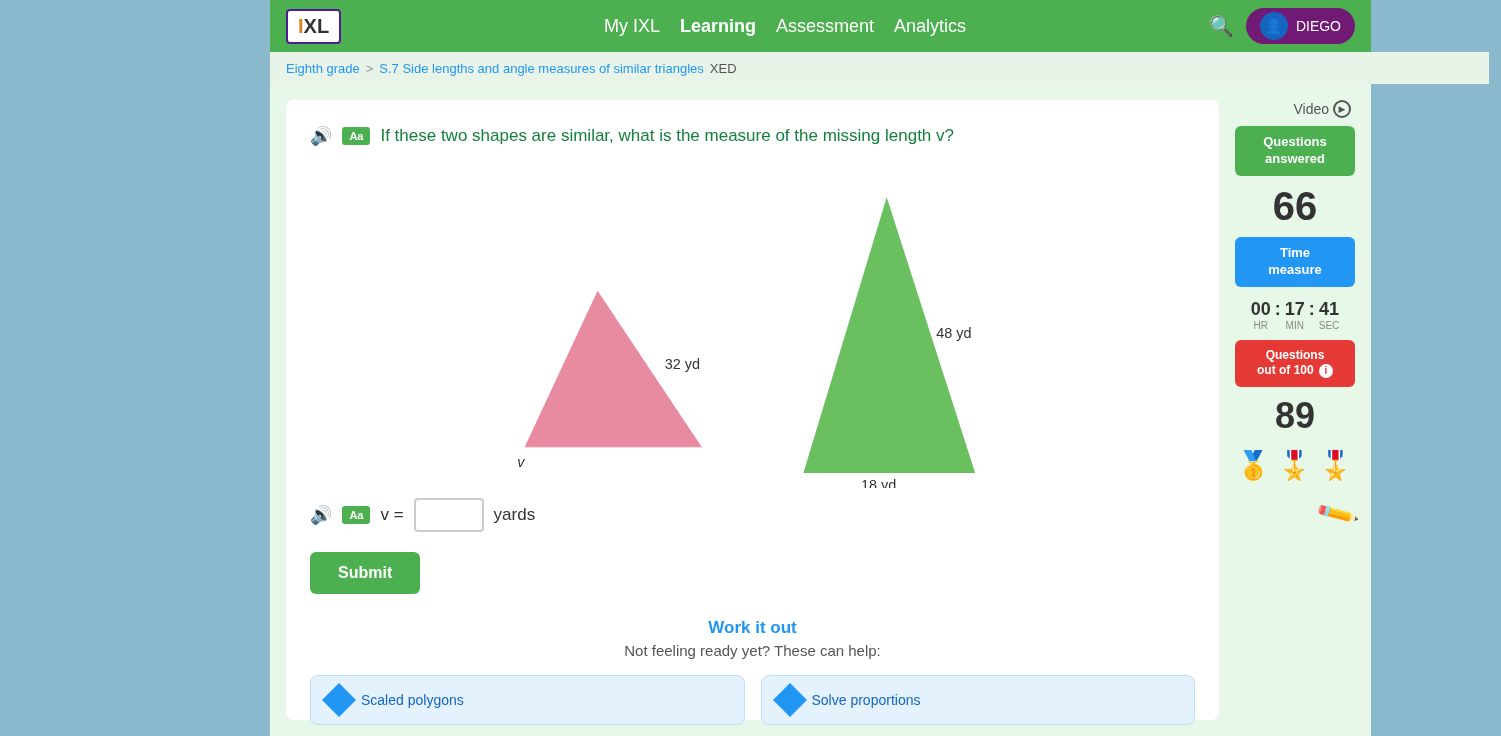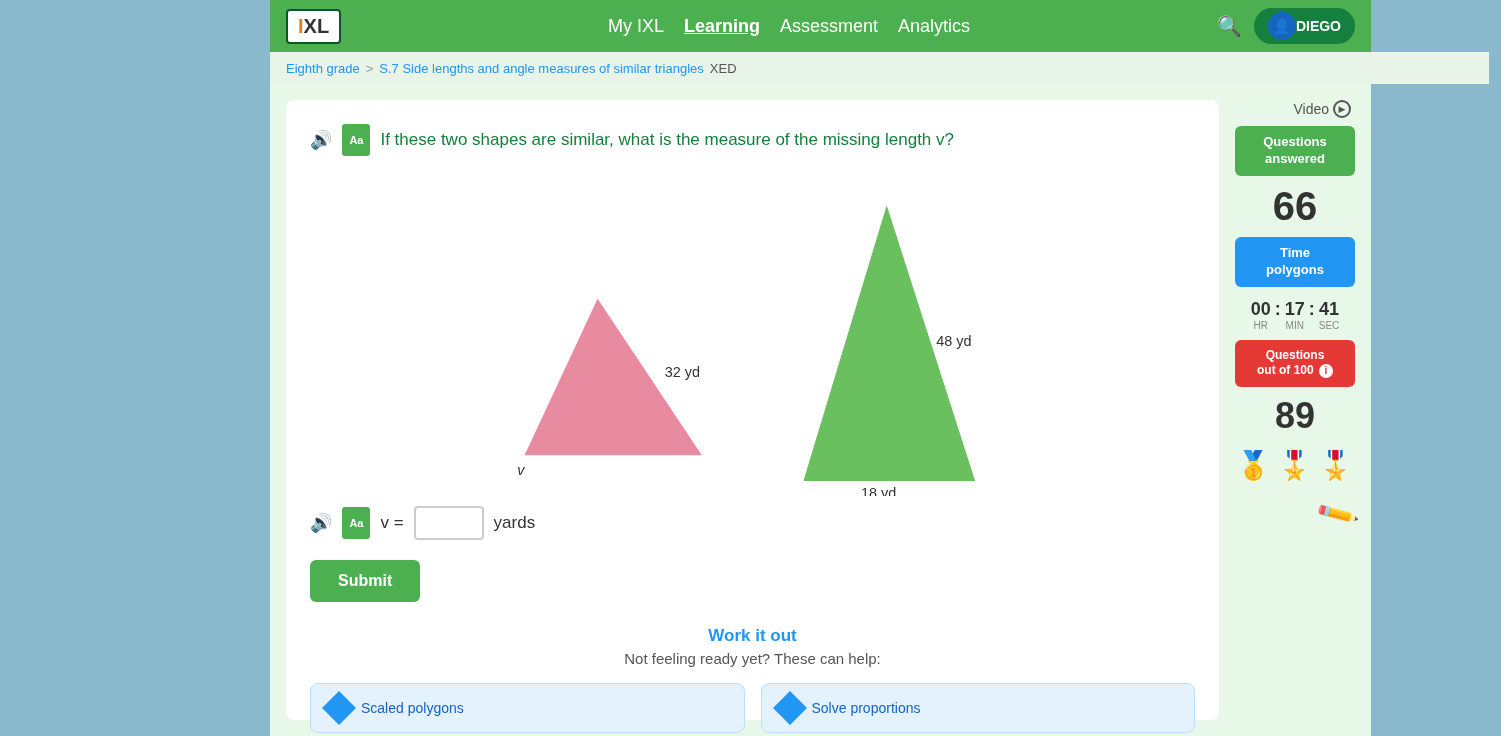--- a/index.html
+++ b/index.html
@@ -37,62 +37,62 @@
       padding: 0 16px;
       gap: 24px;
     }
     .logo-box {
       background: white;
       border-radius: 4px;
       padding: 4px 10px;
       font-weight: bold;
       font-size: 20px;
       color: #333;
-      border: 2px solid #14532d;
+      border: 2px solid #4c1d95;
     }
     .logo-box span { color: #e67e22; }
     .nav-links {
       display: flex;
       gap: 20px;
       margin-left: 20px;
       flex: 1;
       justify-content: center;
     }
     .nav-link {
       color: white;
       font-size: 18px;
       font-weight: 500;
       text-decoration: none;
       cursor: pointer;
     }
     .nav-link.active {
       font-weight: bold;
-      text-decoration: underline;
     }
     .header-right {
       display: flex;
       align-items: center;
       gap: 12px;
     }
     .search-icon-btn {
       color: white;
       font-size: 20px;
       cursor: pointer;
       background: none;
       border: none;
     }
     .user-badge {
-      background: #15803d;
+      background: #701a75;
       border-radius: 20px;
       padding: 4px 14px;
       display: flex;
       align-items: center;
+      gap: 8px;
       color: white;
       font-size: 14px;
-      font-weight: bold;
+      font-weight: normal;
       cursor: pointer;
     }
     .user-avatar {
       width: 28px; height: 28px;
       border-radius: 50%;
       background: #1565c0;
       display: flex; align-items: center; justify-content: center;
       font-size: 14px;
     }
 
@@ -141,21 +141,21 @@
       margin-bottom: 20px;
     }
     .audio-btn {
       color: #555;
       font-size: 18px;
       cursor: pointer;
       background: none;
       border: none;
     }
     .translate-icon {
-      width: 28px; height: 32px;
+      width: 28px; height: 18px;
       background: #4caf50;
       border-radius: 3px;
       display: flex; align-items: center; justify-content: center;
       color: white;
       font-size: 11px;
       font-weight: bold;
     }
     .question-text {
       font-size: 17px;
       color: #15803d;
@@ -491,21 +491,21 @@
 
     <div class="questions-answered-box">
       <div>Questions</div>
       <div>answered</div>
     </div>
 
     <div class="score-number">66</div>
 
     <div class="time-elapsed-box">
       <div>Time</div>
-      <div>polygons</div>
+      <div>measure</div>
     </div>
 
     <div class="timer-display">
       <div class="timer-group">
         <div class="timer-num">00</div>
         <div class="timer-label">HR</div>
       </div>
       <div class="timer-num" style="margin-bottom:12px;">:</div>
       <div class="timer-group">
         <div class="timer-num">17</div>

